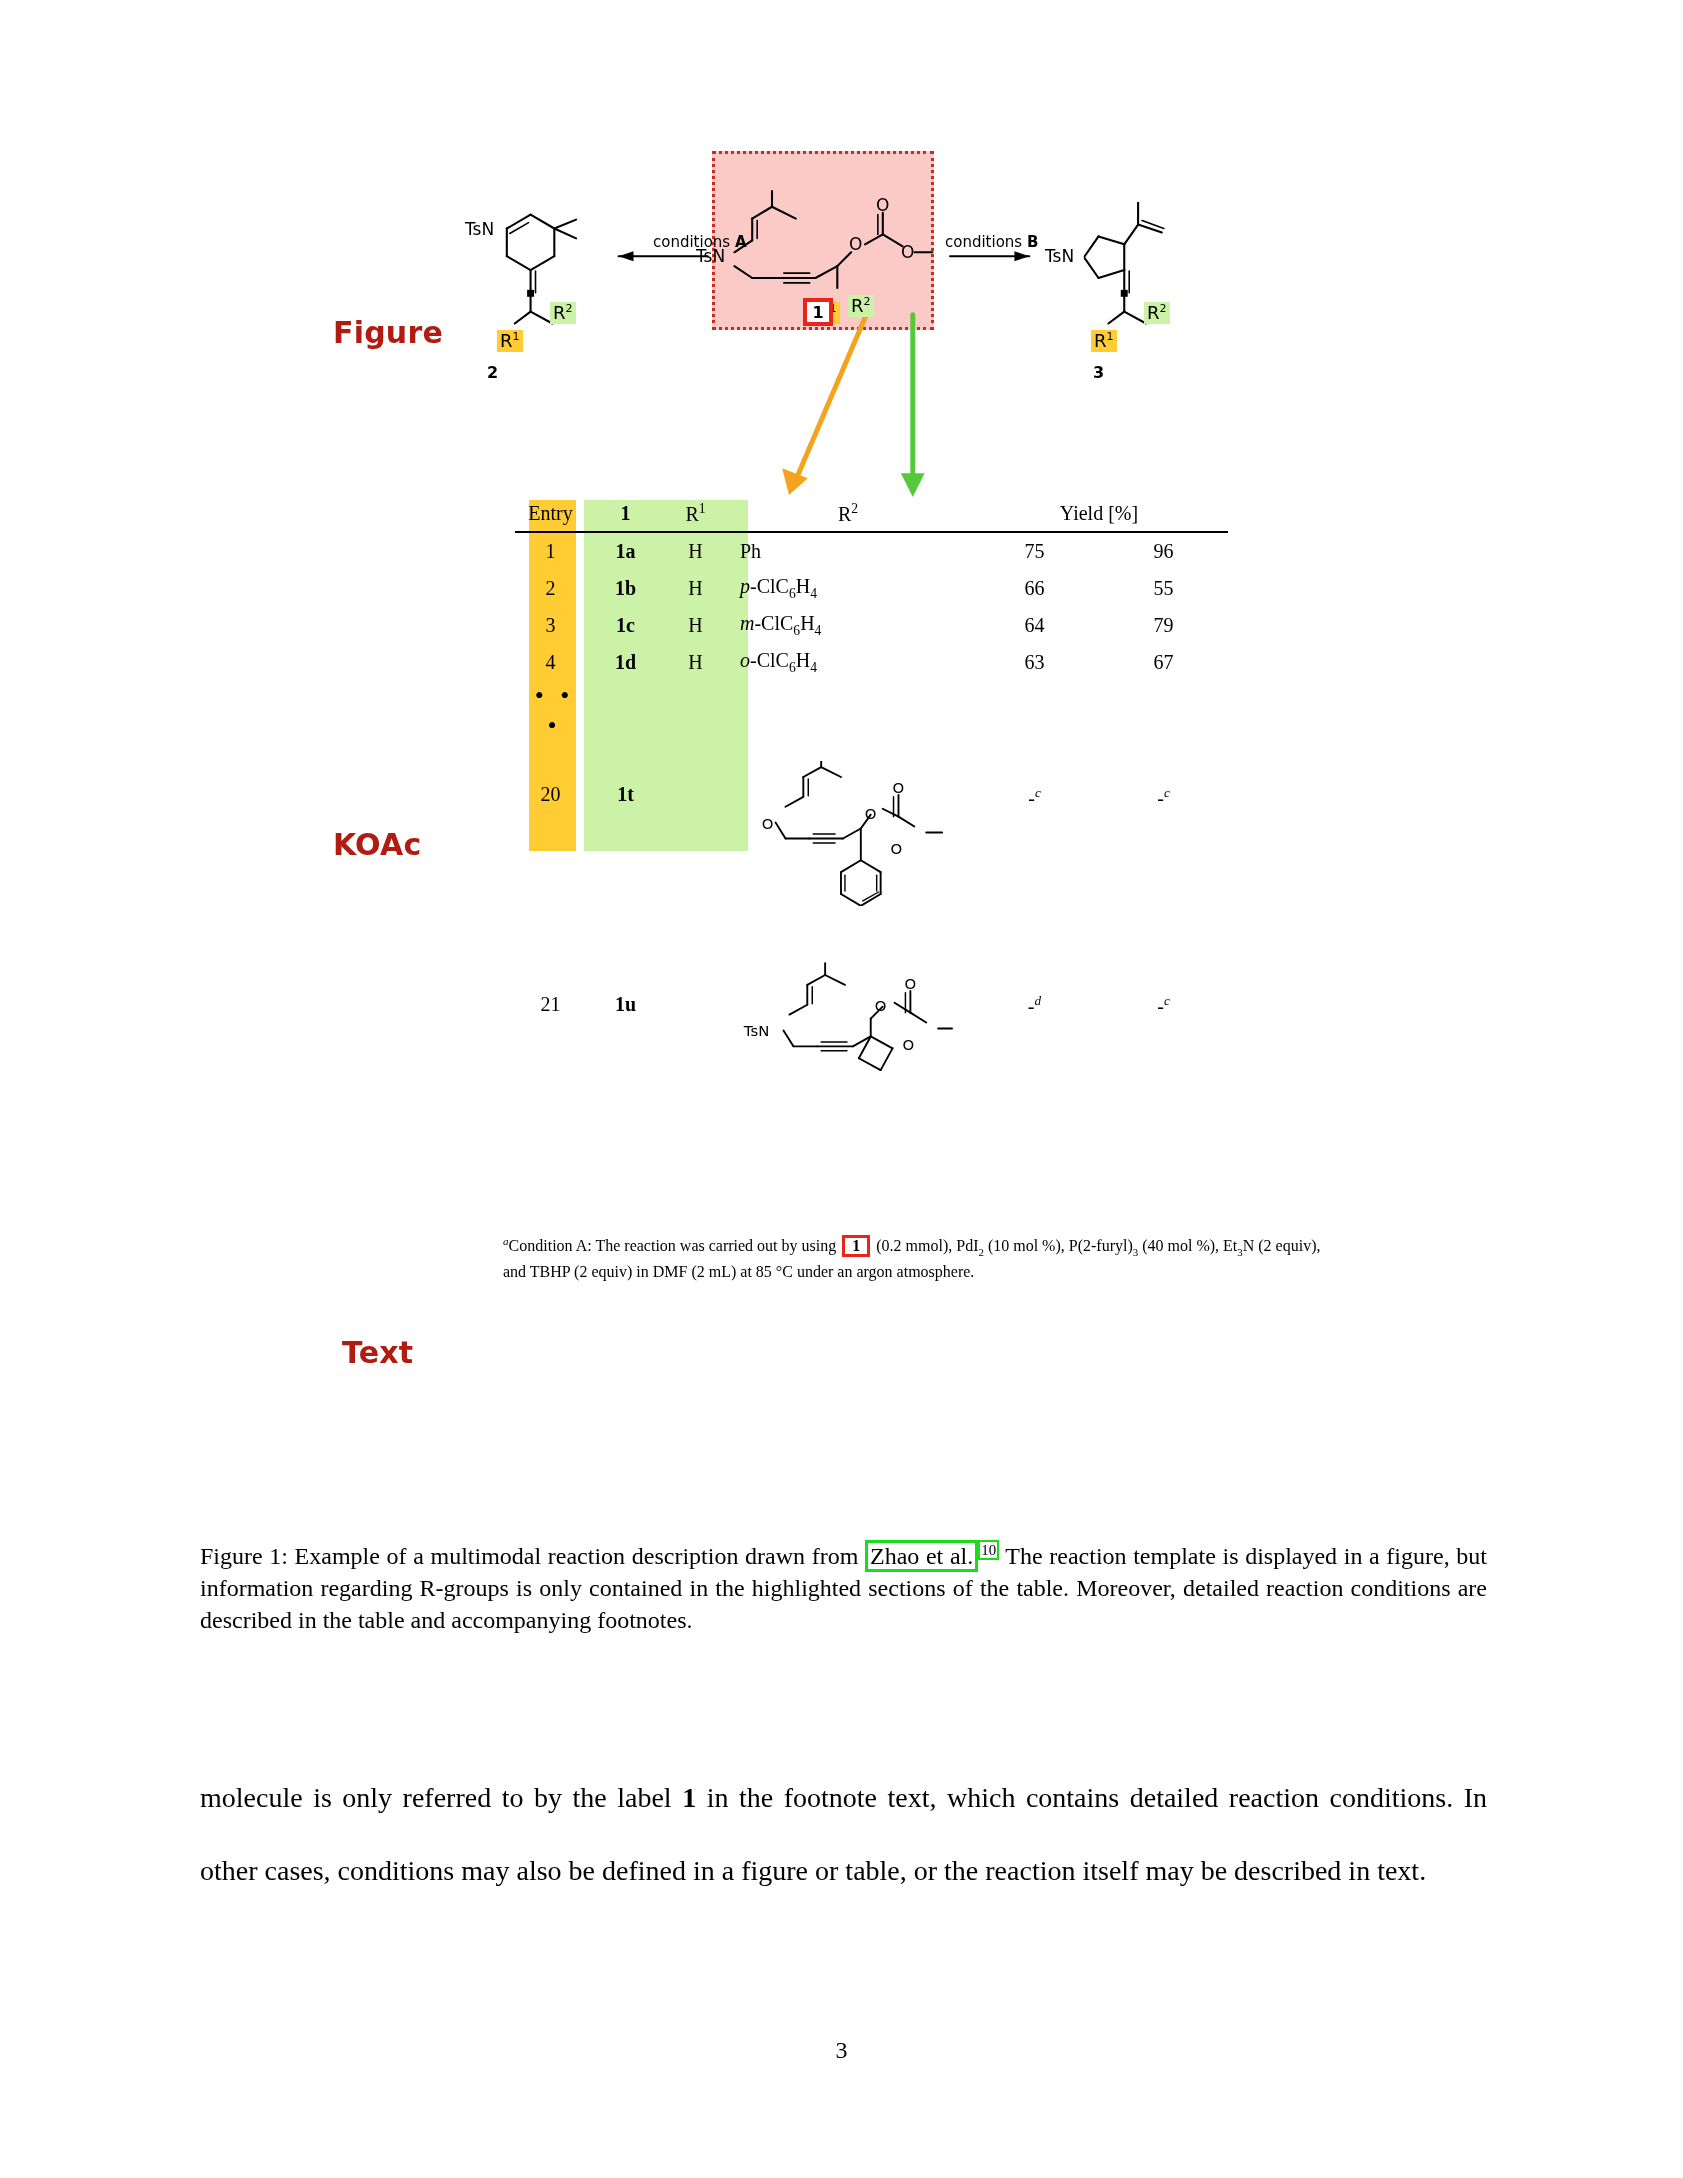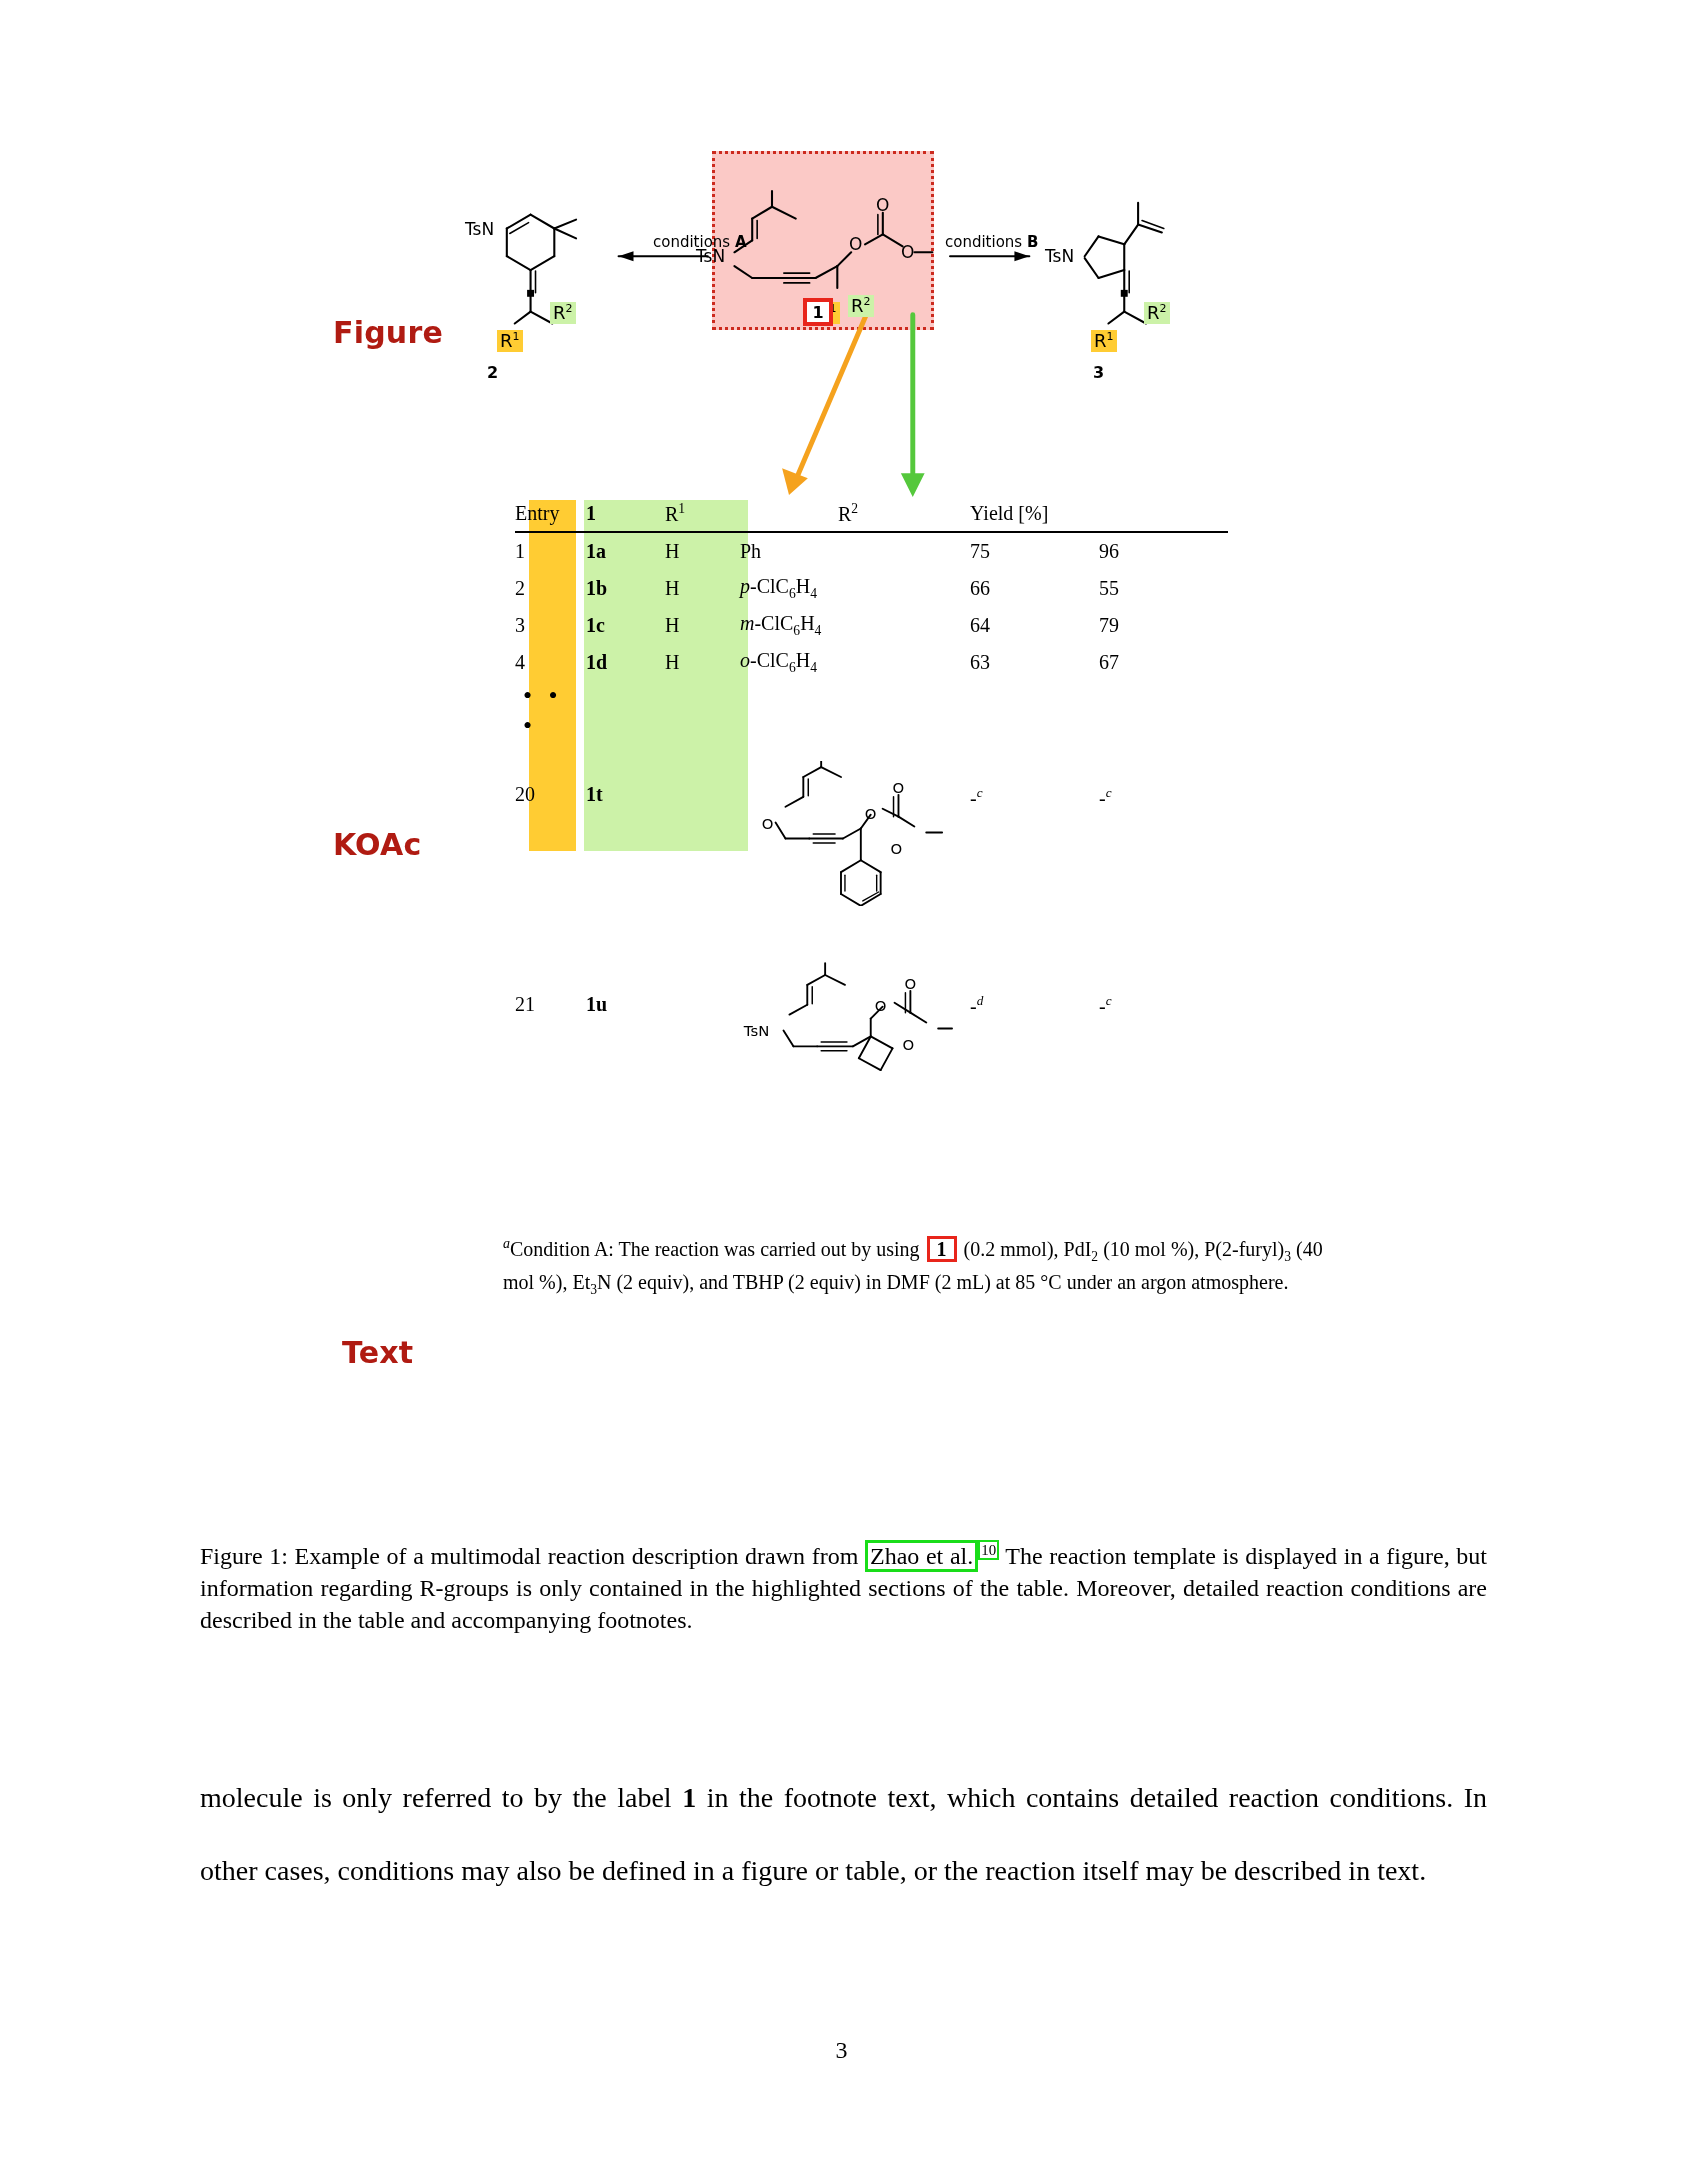--- a/index.html
+++ b/index.html
@@ -45,21 +45,21 @@
   #pointer-arrows{position:absolute;left:0;top:0;width:1683px;height:2178px;
      pointer-events:none;}
 
   
   #table-area{position:absolute;left:515px;top:495px;width:713px;}
   #hl-r1{position:absolute;left:529px;top:500px;width:47px;height:351px;background:#ffcc33;}
   #hl-r2{position:absolute;left:584px;top:500px;width:164px;height:351px;background:#ccf2a8;}
 
   table.rxn{position:relative;border-collapse:collapse;width:713px;
       font-family:"Liberation Serif",serif;font-size:20px;z-index:2;}
-  table.rxn td,table.rxn th{padding:0;font-weight:normal;
+  table.rxn td,table.rxn th{padding:0;font-weight:normal;text-align:center;
       vertical-align:middle;}
   .col-entry{width:71px;}
   .col-one{width:79px;}
   .col-r1{width:61px;}
   .col-r2{width:230px;text-align:left !important;padding-left:14px !important;}
   .col-y2{width:89px;}
   .col-y3{width:89px;}
   .hdr-row td{height:36px;}
   .rule-row td{height:0;}
   .rule-line{height:1.6px;background:#000;}
@@ -68,21 +68,21 @@
   .dots-row td{height:44px;text-align:left;padding-left:8px !important;
       letter-spacing:5px;font-size:26px;font-weight:bold;}
   .struct-row td{height:147px;}
   .struct-row2 td{height:137px;}
   sup,sub{font-size:.68em;}
   i{font-style:italic;}
   .italic-sup{font-style:italic;font-size:.66em;}
 
   
   #footnotes{position:absolute;left:503px;top:1233px;width:832px;
-      font-family:"Liberation Serif",serif;font-size:20px;line-height:1.52;}
+      font-family:"Liberation Serif",serif;font-size:16px;line-height:1.52;}
   #footnotes p{margin:0 0 26px 0;}
   .fn-mark{font-style:italic;font-size:.7em;vertical-align:super;}
   .boxed-1{display:inline-block;border:3.5px solid #e8251b;padding:0 7px;
       font-weight:bold;line-height:1.0;margin:0 2px;}
 
   
   #caption{position:absolute;left:200px;top:1540px;width:1287px;
       font-family:"Liberation Serif",serif;font-size:24px;line-height:1.34;
       text-align:justify;}
   .boxed-green{border:3px solid #19dd19;padding:0 2px;}

